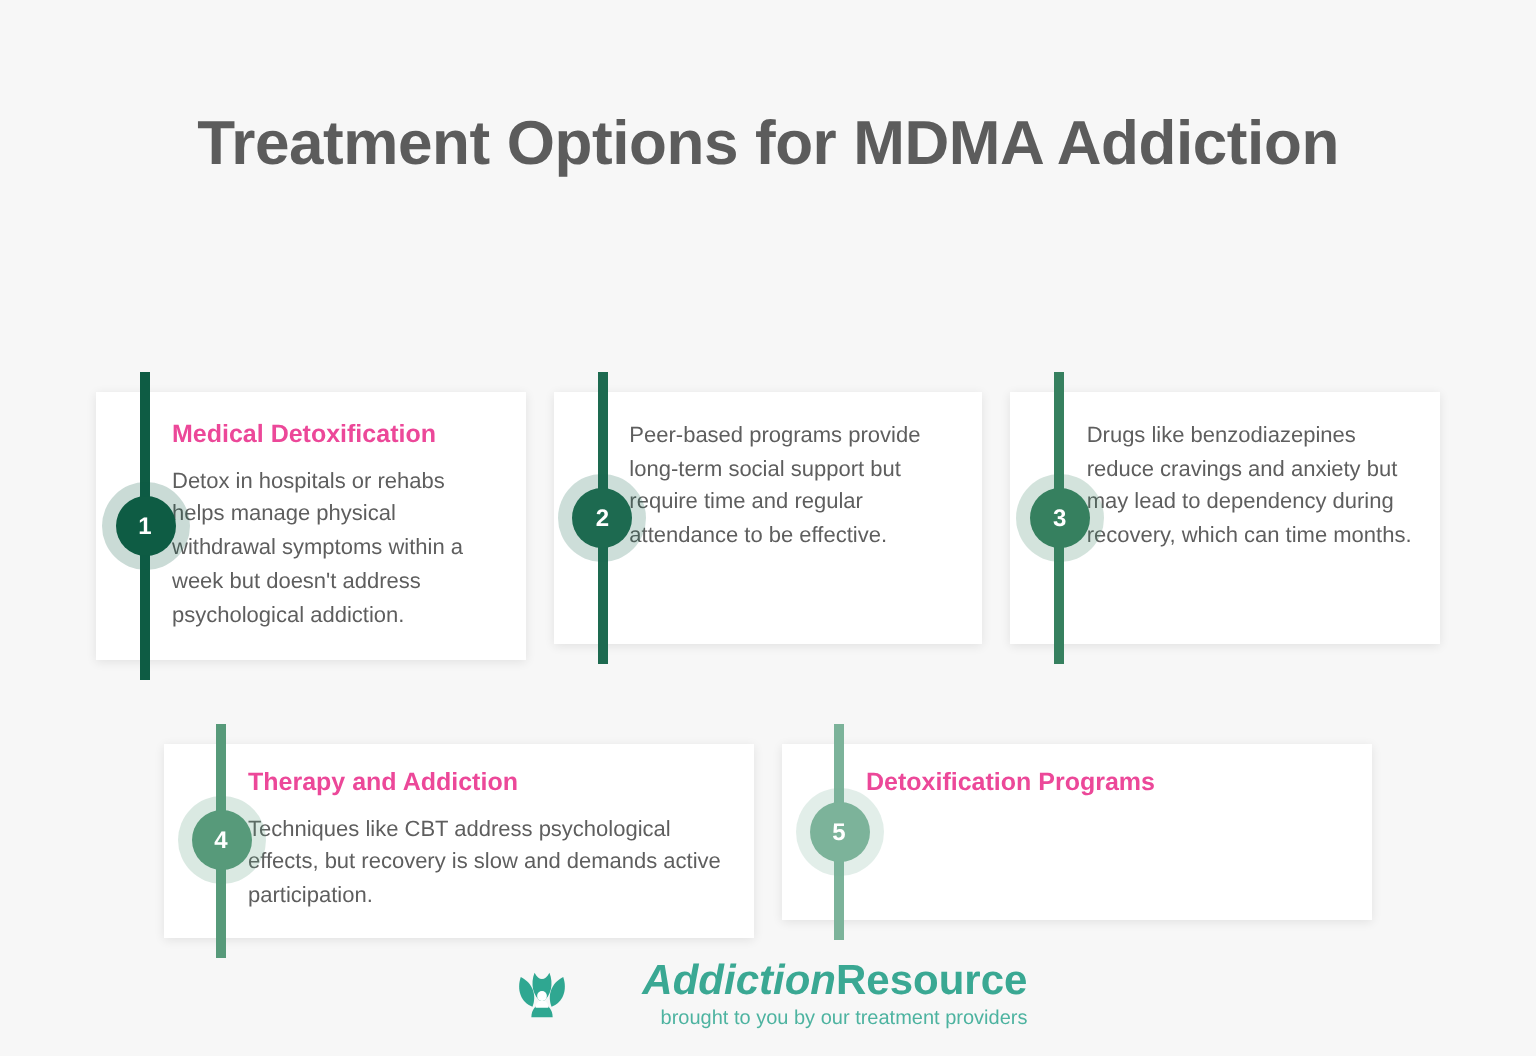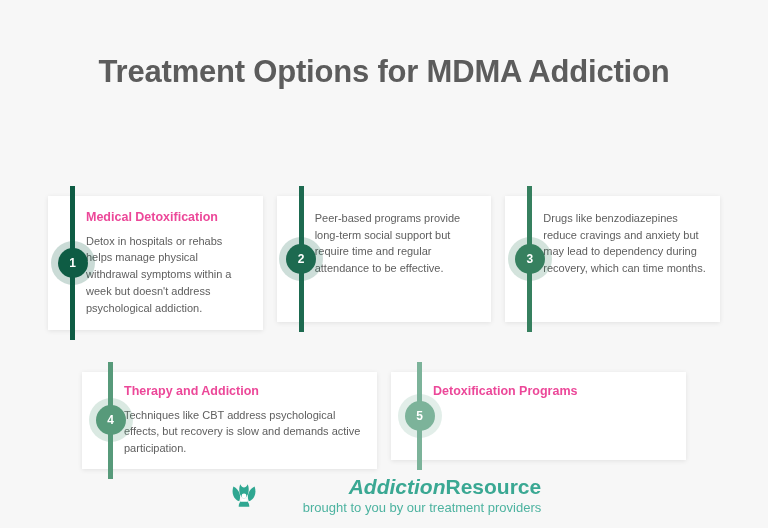--- a/index.html
+++ b/index.html
@@ -173,21 +173,21 @@
     white-space: nowrap;
   }
   .logo-word-a {
     font-style: italic;
     font-weight: bold;
   }
   .logo-word-b {
     font-weight: bold;
   }
   .logo-tagline {
-    font-size: 13px;
+    font-size: 10px;
     color: #4db3a0;
     line-height: 1.2;
     margin-top: 2px;
     white-space: nowrap;
     margin-left: 36px;
   }
 </style>
 </head>
 <body style="background: rgb(247, 247, 247);">
 

